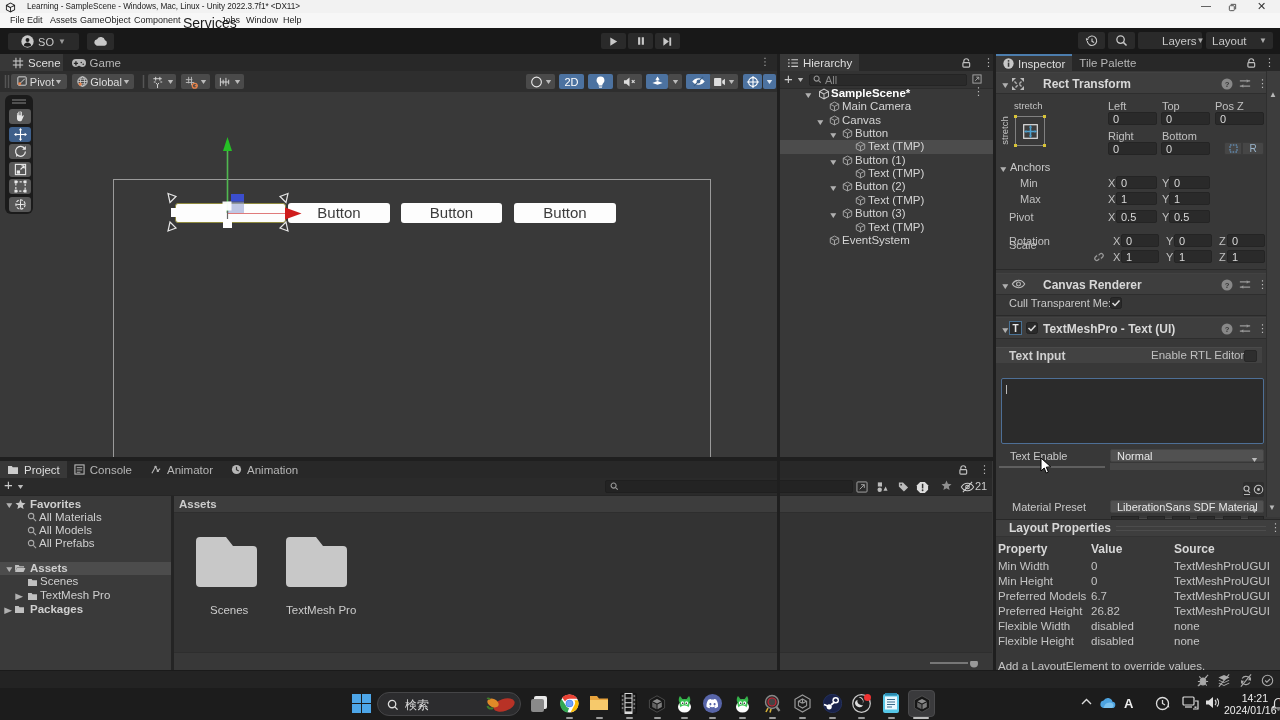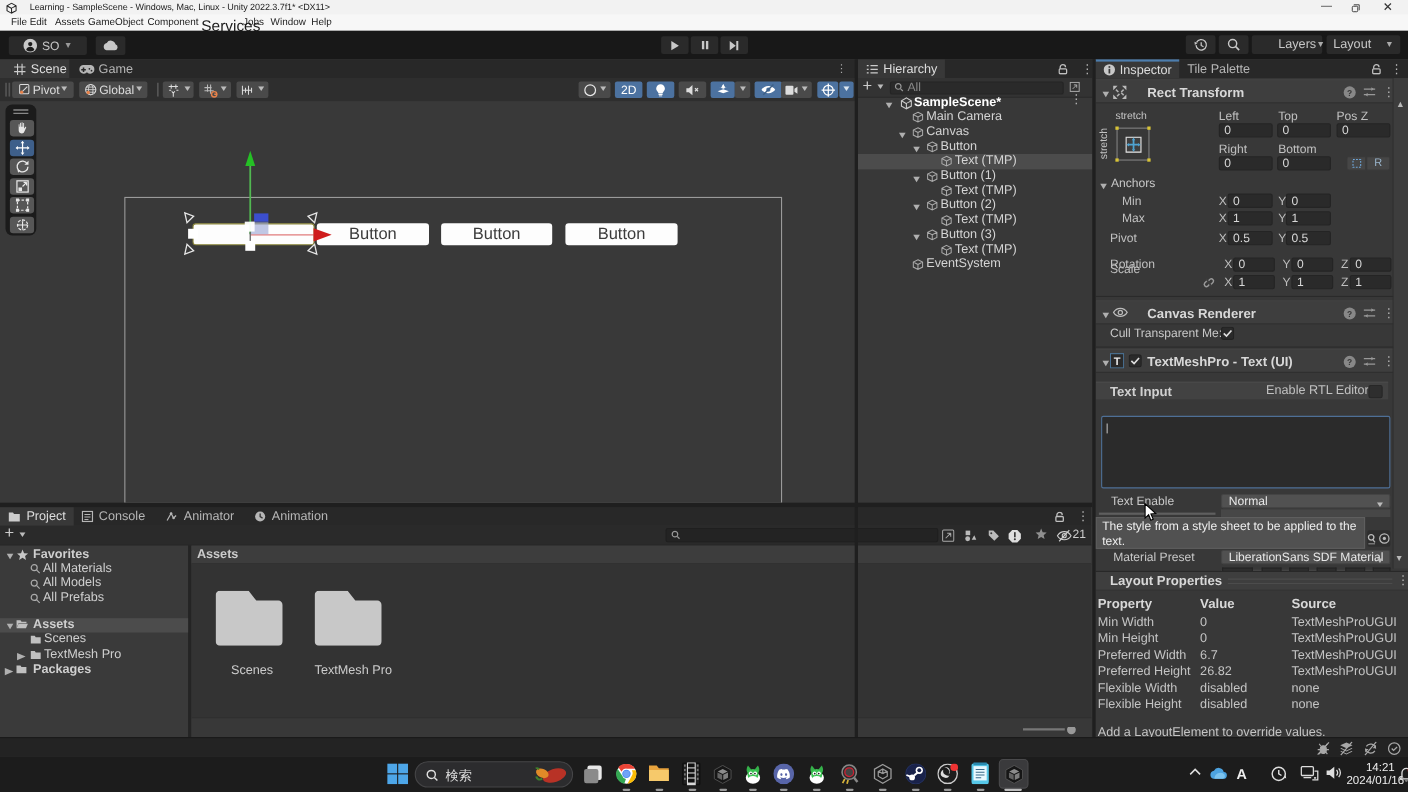--- a/index.html
+++ b/index.html
@@ -610,21 +610,20 @@
 <div class="abs drop" style="left:114px;top:446px;width:154px;height:13px">
         <span style="margin-left:6px">LiberationSans SDF Material</span>
         <span class="dar" style="position:absolute;right:5px;top:4px">▼</span>
       </div>
 <div class="abs" style="left:114.6px;top:462px;width:28.900000000000006px;height:4px;background:#2d2d2d;border:1px solid #242424;border-bottom:none"></div>
 <div class="abs" style="left:150.7px;top:462px;width:18.100000000000023px;height:4px;background:#2d2d2d;border:1px solid #242424;border-bottom:none"></div>
 <div class="abs" style="left:176px;top:462px;width:18px;height:4px;background:#2d2d2d;border:1px solid #242424;border-bottom:none"></div>
 <div class="abs" style="left:201.3px;top:462px;width:18.099999999999994px;height:4px;background:#2d2d2d;border:1px solid #242424;border-bottom:none"></div>
 <div class="abs" style="left:226.6px;top:462px;width:18.0px;height:4px;background:#2d2d2d;border:1px solid #242424;border-bottom:none"></div>
 <div class="abs" style="left:251.9px;top:462px;width:16.299999999999983px;height:4px;background:#2d2d2d;border:1px solid #242424;border-bottom:none"></div>
-<div class="abs" style="left:0;top:416px;width:245px;height:29px;background:#515151;border:1px solid #5e5e5e;color:#ededed;font-size:11.5px;padding:2px 0 0 5px;line-height:13px;z-index:5;white-space:nowrap;overflow:hidden"><span style="font-size:11px;letter-spacing:0px">The style from a style sheet to be applied to the</span><br><span style="font-size:11px">text.</span></div>
 <svg class="abs" style="left:44px;top:403px;z-index:6" width="12" height="18" viewBox="0 0 12 18">
         <path d="M1 1v13l3.2-3 2 5 2.2-1-2.1-4.8 4.4-.4z" fill="#fff" stroke="#000" stroke-width="1"></path>
       </svg>
 <div class="abs" style="left:0;top:465px;width:284px;height:151px;background:#383838;border-top:1px solid #282828">
 <div class="abs" style="left:0;top:0;width:284px;height:17px;background:#3e3e3e;border-bottom:1px solid #333">
 <span class="abs" style="left:13px;top:1px;font-weight:bold;color:#d8d8d8;font-size:12px">Layout Properties</span>
 <svg class="abs" style="left:120px;top:5px" width="150" height="7">
             <path stroke="#4c4c4c" stroke-width="1" d="M0 1.5h150M0 5.5h150"></path>
           </svg>
 <span class="vdots abs" style="left:274px;top:1px">⋮</span>
@@ -632,21 +631,21 @@
 <span class="abs" style="left:2px;top:22px;font-weight:bold;color:#d8d8d8">Property</span>
 <span class="abs" style="left:95px;top:22px;font-weight:bold;color:#d8d8d8">Value</span>
 <span class="abs" style="left:178px;top:22px;font-weight:bold;color:#d8d8d8">Source</span>
 </div>
 <span class="abs lbl2" style="left:2px;top:506px">Min Width</span>
       <span class="abs lbl2" style="left:95px;top:506px">0</span>
       <span class="abs lbl2" style="left:178px;top:506px">TextMeshProUGUI</span>
 <span class="abs lbl2" style="left:2px;top:521px">Min Height</span>
       <span class="abs lbl2" style="left:95px;top:521px">0</span>
       <span class="abs lbl2" style="left:178px;top:521px">TextMeshProUGUI</span>
-<span class="abs lbl2" style="left:2px;top:536px">Preferred Width</span>
+<span class="abs lbl2" style="left:2px;top:536px">Preferred Models</span>
       <span class="abs lbl2" style="left:95px;top:536px">6.7</span>
       <span class="abs lbl2" style="left:178px;top:536px">TextMeshProUGUI</span>
 <span class="abs lbl2" style="left:2px;top:551px">Preferred Height</span>
       <span class="abs lbl2" style="left:95px;top:551px">26.82</span>
       <span class="abs lbl2" style="left:178px;top:551px">TextMeshProUGUI</span>
 <span class="abs lbl2" style="left:2px;top:566px">Flexible Width</span>
       <span class="abs lbl2" style="left:95px;top:566px">disabled</span>
       <span class="abs lbl2" style="left:178px;top:566px">none</span>
 <span class="abs lbl2" style="left:2px;top:581px">Flexible Height</span>
       <span class="abs lbl2" style="left:95px;top:581px">disabled</span>

